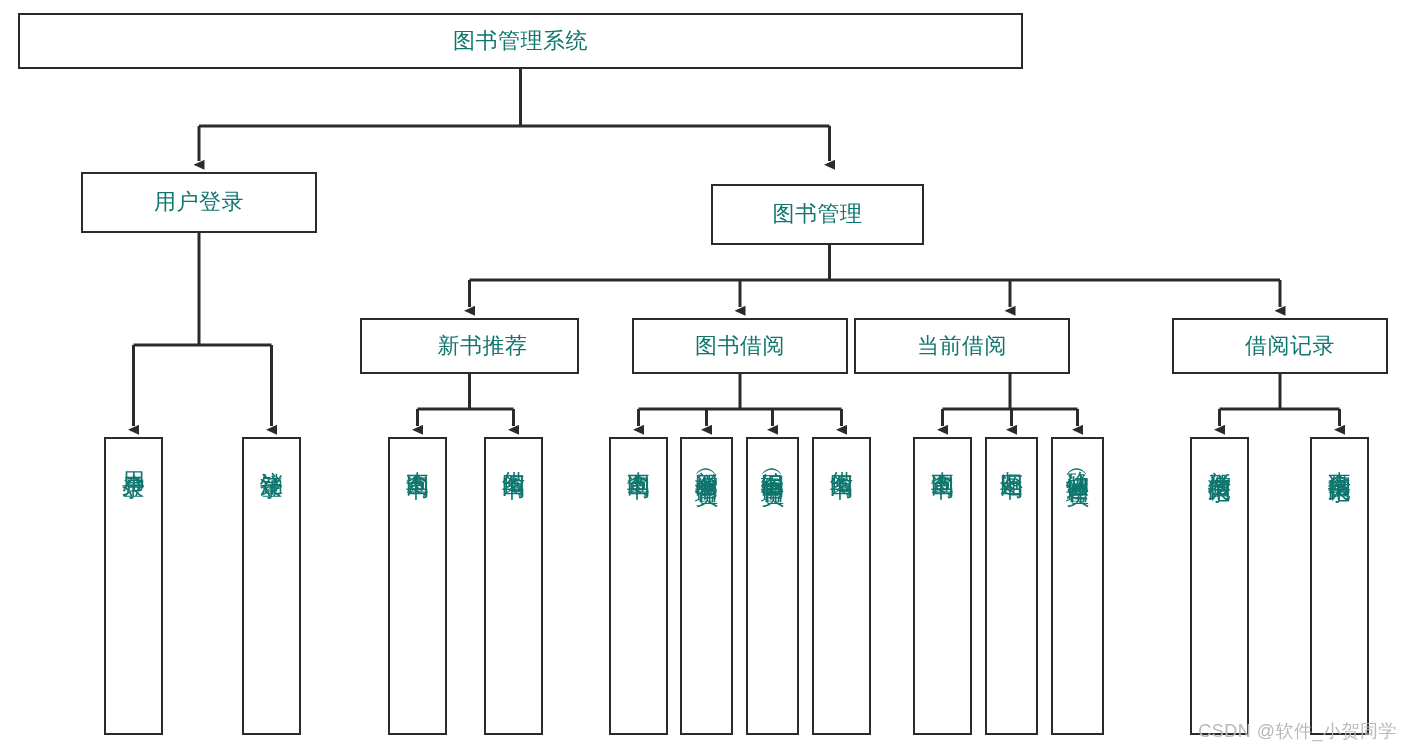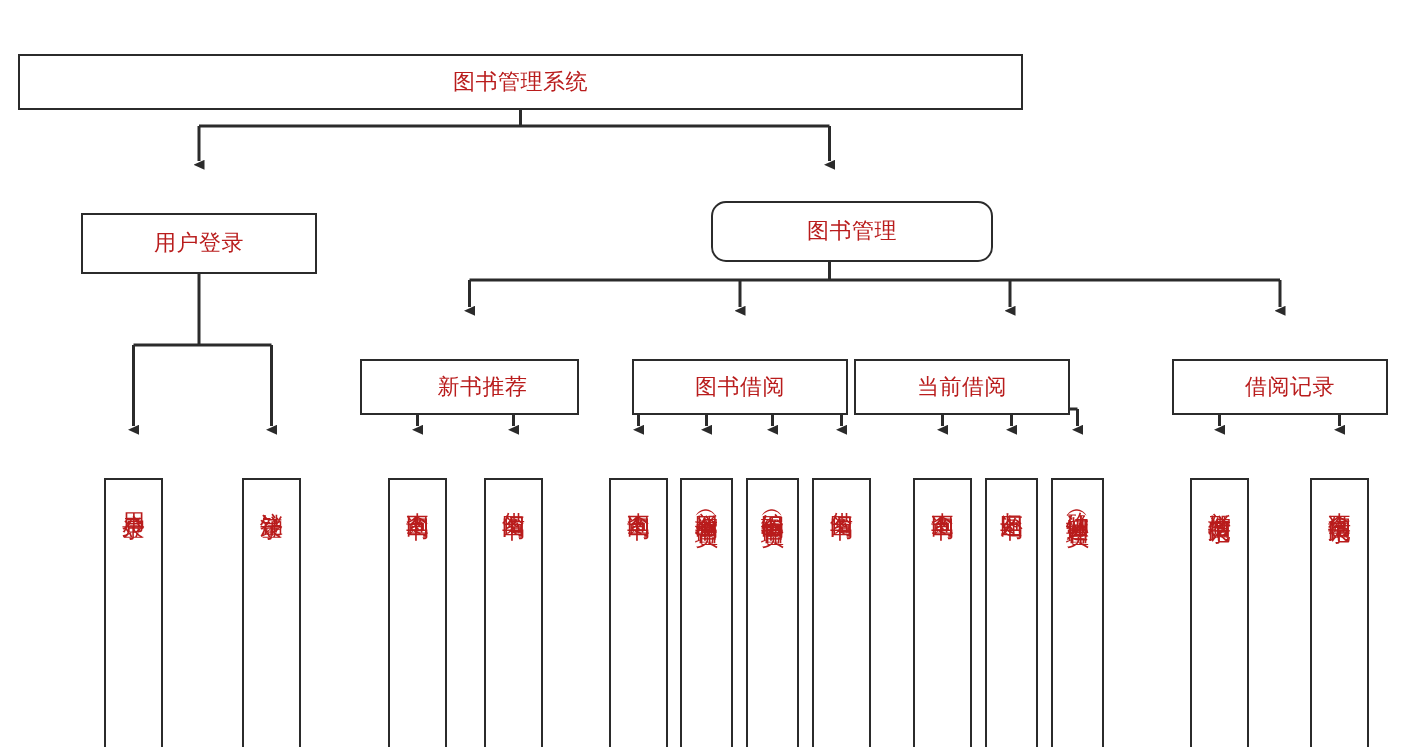--- a/index.html
+++ b/index.html
@@ -26,22 +26,21 @@
     pointer-events: none;
   }
   .node {
     position: absolute;
     box-sizing: border-box;
     border: 2.5px solid #2b2b2b;
     background: #ffffff;
     display: flex;
     align-items: center;
     justify-content: center;
-    color: #b91c1c;
-    margin-top: 41px;
+    color: #0f766e;
   }
   .node-label {
     font-size: 22px;
     line-height: 1.1;
     letter-spacing: 0.5px;
     white-space: nowrap;
   }
   
   .node.vertical {
     align-items: flex-start;
@@ -114,21 +113,21 @@
       </g>
   </svg>
 
   <div id="node-layer">
       <div class="node" style="left: 18px; top: 13px; width: 1005px; height: 56px;">
         <span class="node-label">图书管理系统</span>
       </div>
       <div class="node" style="left: 81px; top: 172px; width: 236px; height: 61px;">
         <span class="node-label">用户登录</span>
       </div>
-      <div class="node" style="left: 711px; top: 160px; width: 282px; height: 61px; border-radius: 15px;">
+      <div class="node" style="left: 711px; top: 184px; width: 213px; height: 61px;">
         <span class="node-label">图书管理</span>
       </div>
       <div class="node" style="left: 360px; top: 318px; width: 219px; height: 56px; padding-left: 26px;">
         <span class="node-label">新书推荐</span>
       </div>
       <div class="node" style="left: 632px; top: 318px; width: 216px; height: 56px; font-family: Liberation Serif, serif;">
         <span class="node-label">图书借阅</span>
       </div>
       <div class="node" style="left: 854px; top: 318px; width: 216px; height: 56px; text-align: center;">
         <span class="node-label">当前借阅</span>
@@ -170,13 +169,14 @@
         <span class="node-label">确认归还（管理员）</span>
       </div>
       <div class="node vertical" style="left: 1190px; top: 437px; width: 59px; height: 298px;">
         <span class="node-label">新增借阅记录</span>
       </div>
       <div class="node vertical" style="left: 1310px; top: 437px; width: 59px; height: 298px;">
         <span class="node-label">查询借阅记录</span>
       </div>
     </div>
 
+  <div class="watermark">CSDN @软件_小贺同学</div>
 </div>
 
 </body></html>

